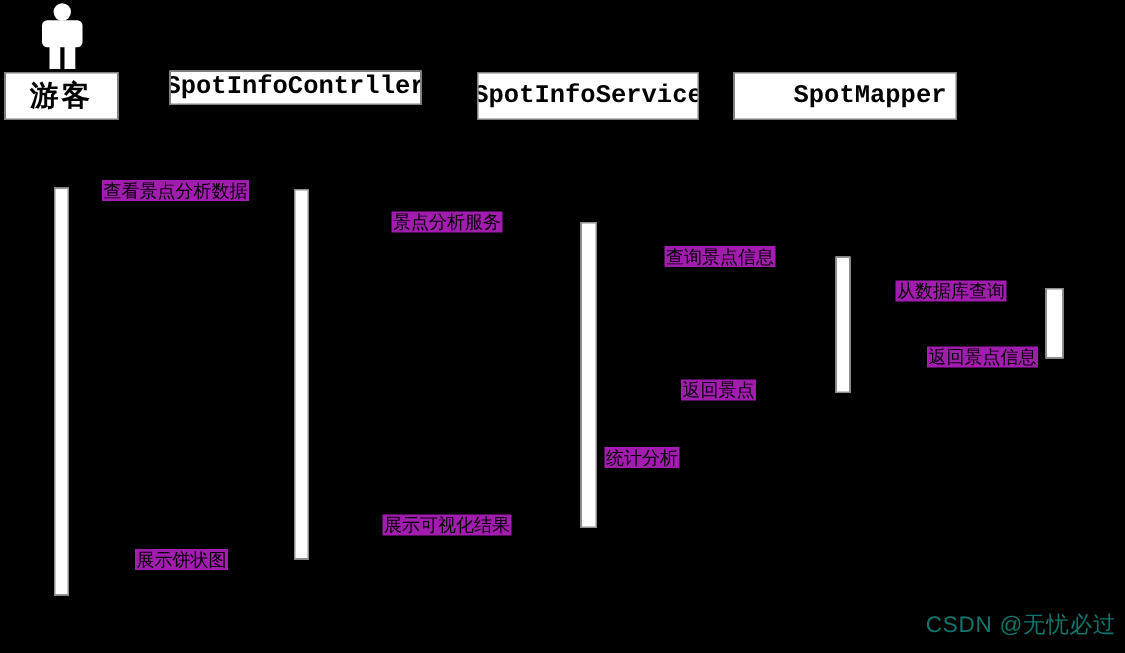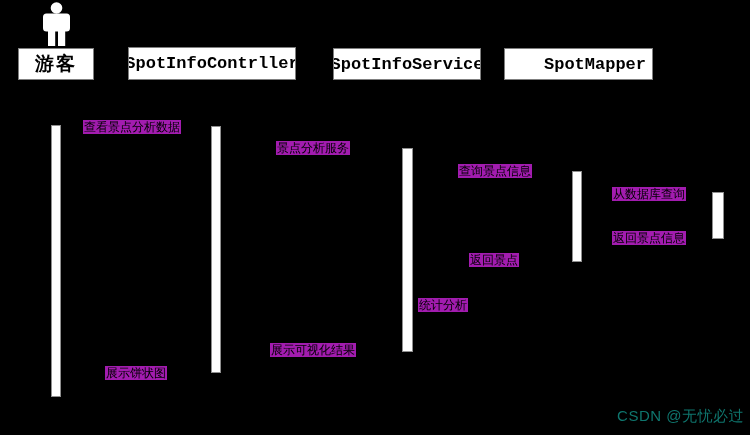--- a/index.html
+++ b/index.html
@@ -3,21 +3,21 @@
 <meta charset="utf-8">
 <style>
   html, body { margin: 0; padding: 0; }
   body {
     width: 750px; height: 435px;
     background: #000;
     position: relative;
     overflow: hidden;
     font-family: "Liberation Sans", sans-serif;
   }
-  .stage { position: absolute; inset: 0; margin-left: 15px; }
+  .stage { position: absolute; inset: 0; }
 
   
   .pbox {
     position: absolute;
     background: #fff;
     border: 1px solid #7f7f7f;
     box-sizing: border-box;
     color: #000;
     display: flex;
     align-items: center;
@@ -76,35 +76,35 @@
   <div class="actor">
     <svg width="29" height="44" viewBox="0 0 29 44" xmlns="http://www.w3.org/2000/svg">
       <circle cx="14.5" cy="6" r="5.8" fill="#ffffff"></circle>
       <rect x="1" y="11.5" width="27" height="18" rx="3.5" fill="#ffffff"></rect>
       <rect x="6" y="28" width="7.2" height="16" fill="#ffffff"></rect>
       <rect x="16" y="28" width="7.2" height="16" fill="#ffffff"></rect>
     </svg>
   </div>
 
   <div class="pbox cjk" style="left:3px;   top:48px; width:76px;  height:32px;">游客</div>
-  <div class="pbox" style="left:113px; top:47px; width:168px; height:33px;">SpotInfoContrller</div>
+  <div class="pbox" style="left:113px; top:47px; width:168px; height:23px;">SpotInfoContrller</div>
   <div class="pbox" style="left:318px; top:48px; width:148px; height:32px;">SpotInfoService</div>
   <div class="pbox" style="left:489px; top:48px; width:149px; height:32px;padding-left:33px;">SpotMapper</div>
 
   <div class="abar" style="left:36px;  top:125px; width:10px; height:272px;"></div>
   <div class="abar" style="left:196px; top:126px; width:10px; height:247px;"></div>
   <div class="abar" style="left:387px; top:148px; width:11px; height:204px;"></div>
   <div class="abar" style="left:557px; top:171px; width:10px; height:91px;"></div>
   <div class="abar" style="left:697px; top:192px; width:12px; height:47px;"></div>
 
   <div class="msg" style="left:68px;  top:120px;">查看景点分析数据</div>
   <div class="msg" style="left:261px; top:141px;">景点分析服务</div>
   <div class="msg" style="left:443px; top:164px;">查询景点信息</div>
   <div class="msg" style="left:597px; top:187px;">从数据库查询</div>
-  <div class="msg" style="left:597px; top:231px;">返回景点信息</div>
+  <div class="msg" style="left:618px; top:231px;">返回景点信息</div>
   <div class="msg" style="left:454px; top:253px;">返回景点</div>
   <div class="msg" style="left:403px; top:298px;">统计分析</div>
   <div class="msg" style="left:255px; top:343px;">展示可视化结果</div>
   <div class="msg" style="left:90px;  top:366px;">展示饼状图</div>
 
   <div class="watermark">CSDN @无忧必过</div>
 
 </div>
 
 </body></html>

